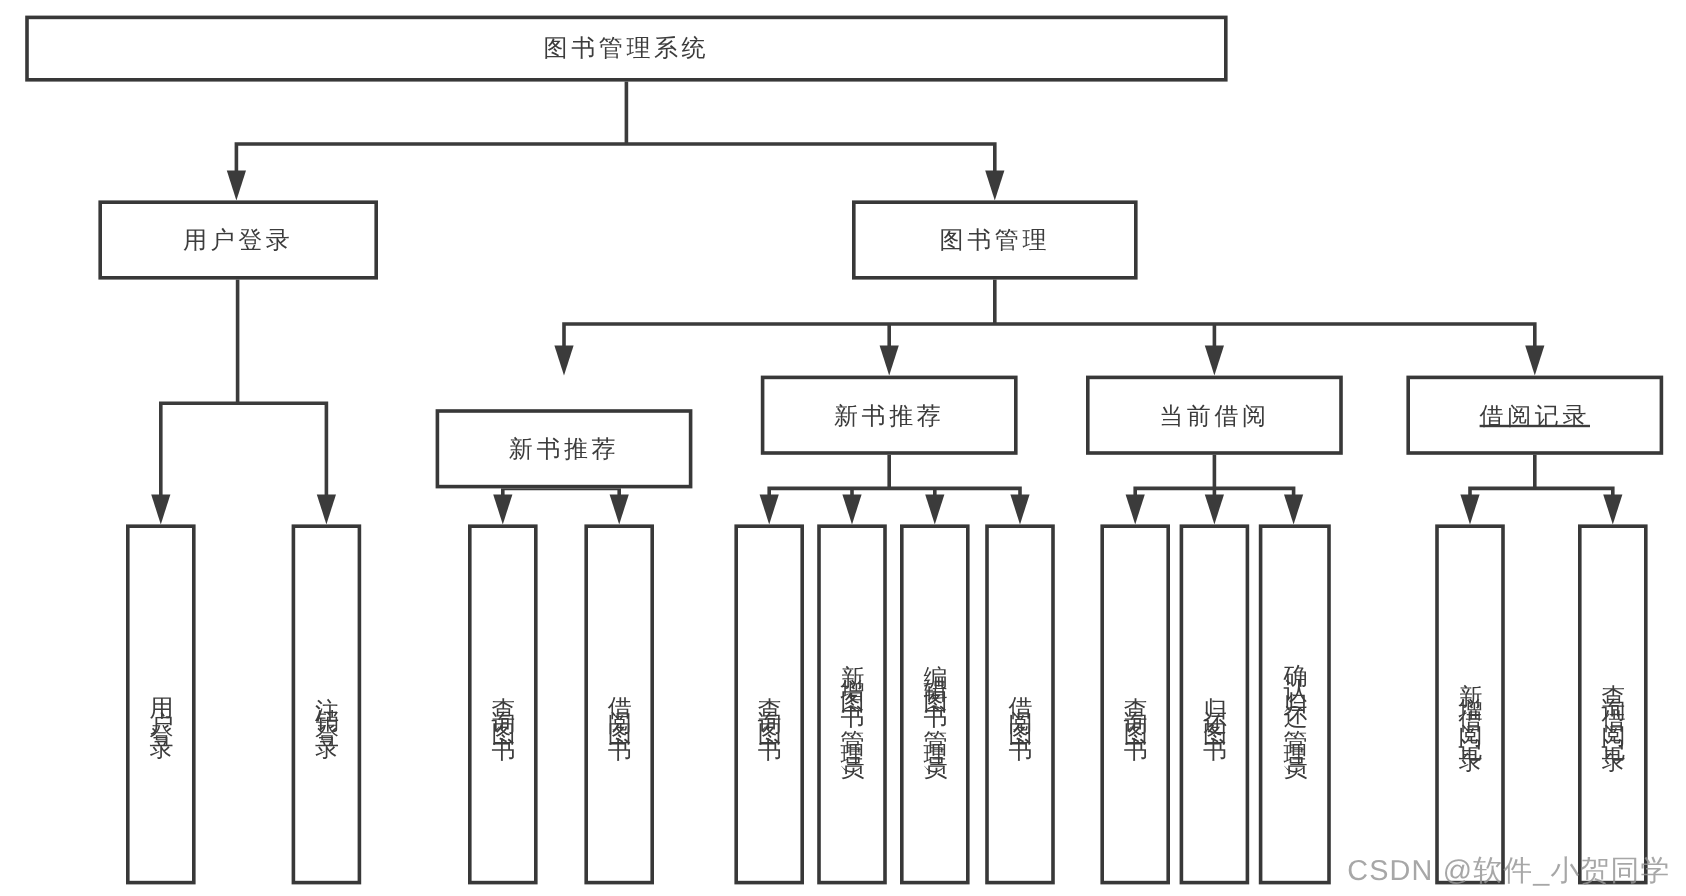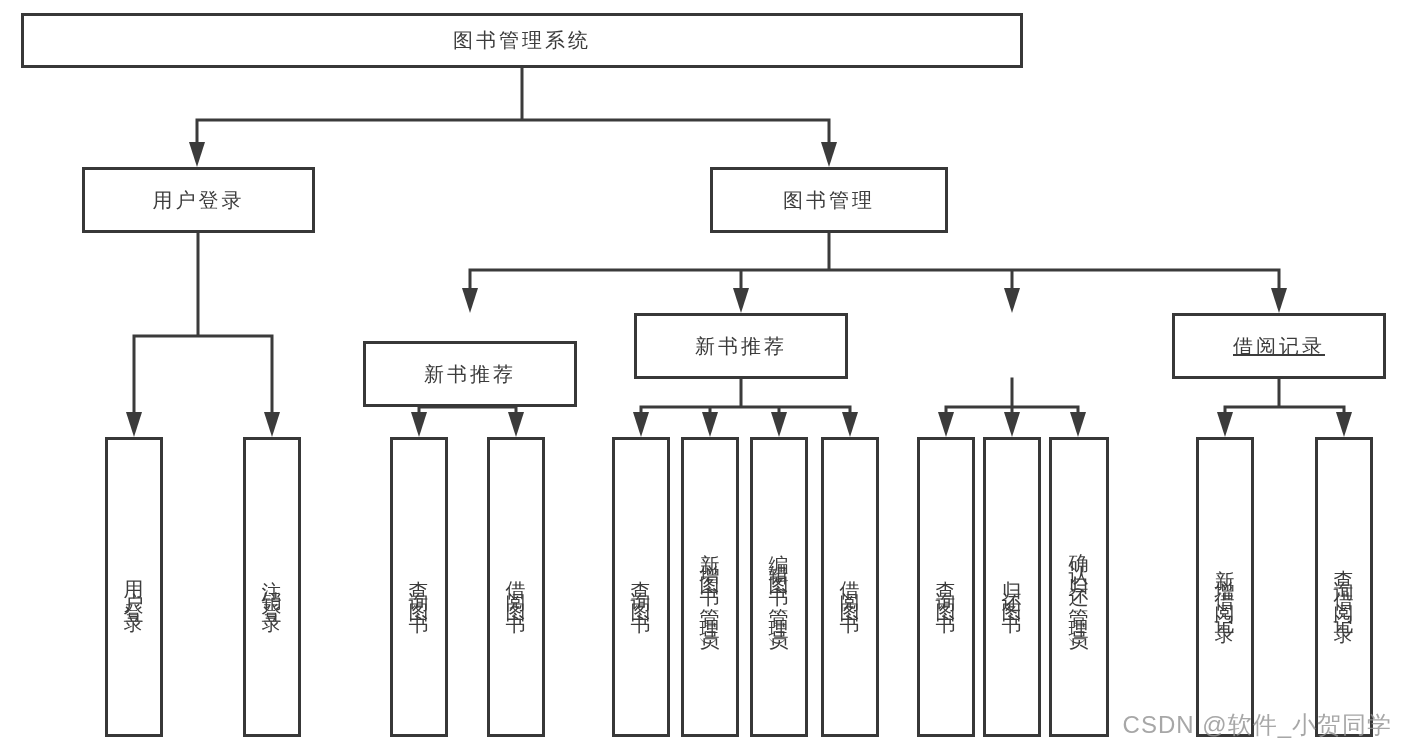--- a/index.html
+++ b/index.html
@@ -83,20 +83,21 @@
     </g>
   </svg>
 
   <div class="node h-node" style="left:21px;top:13px;width:1002px;height:55px;">图书管理系统</div>
 
   <div class="node h-node" style="left:82px;top:167px;width:233px;height:66px;">用户登录</div>
   <div class="node h-node" style="left:710px;top:167px;width:238px;height:66px;">图书管理</div>
 
   <div class="node h-node" style="left:363px;top:313px;width:214px;height:66px;margin-top:28px;">新书推荐</div>
   <div class="node h-node" style="left:634px;top:313px;width:214px;height:66px;">新书推荐</div>
+  <div class="node h-node" style="left:905px;top:313px;width:214px;height:66px;">当前借阅</div>
   <div class="node h-node" style="left:1172px;top:313px;width:214px;height:66px;text-decoration:underline;">借阅记录</div>
 
   <div class="node v-node" style="left:105px;top:437px;width:58px;height:300px;">用户登录</div>
   <div class="node v-node" style="left:243px;top:437px;width:58px;height:300px;">注销登录</div>
 
   <div class="node v-node" style="left:390px;top:437px;width:58px;height:300px;">查询图书</div>
   <div class="node v-node" style="left:487px;top:437px;width:58px;height:300px;">借阅图书</div>
 
   <div class="node v-node" style="left:612px;top:437px;width:58px;height:300px;">查询图书</div>
   <div class="node v-node" style="left:681px;top:437px;width:58px;height:300px;">新增图书（管理员）</div>

